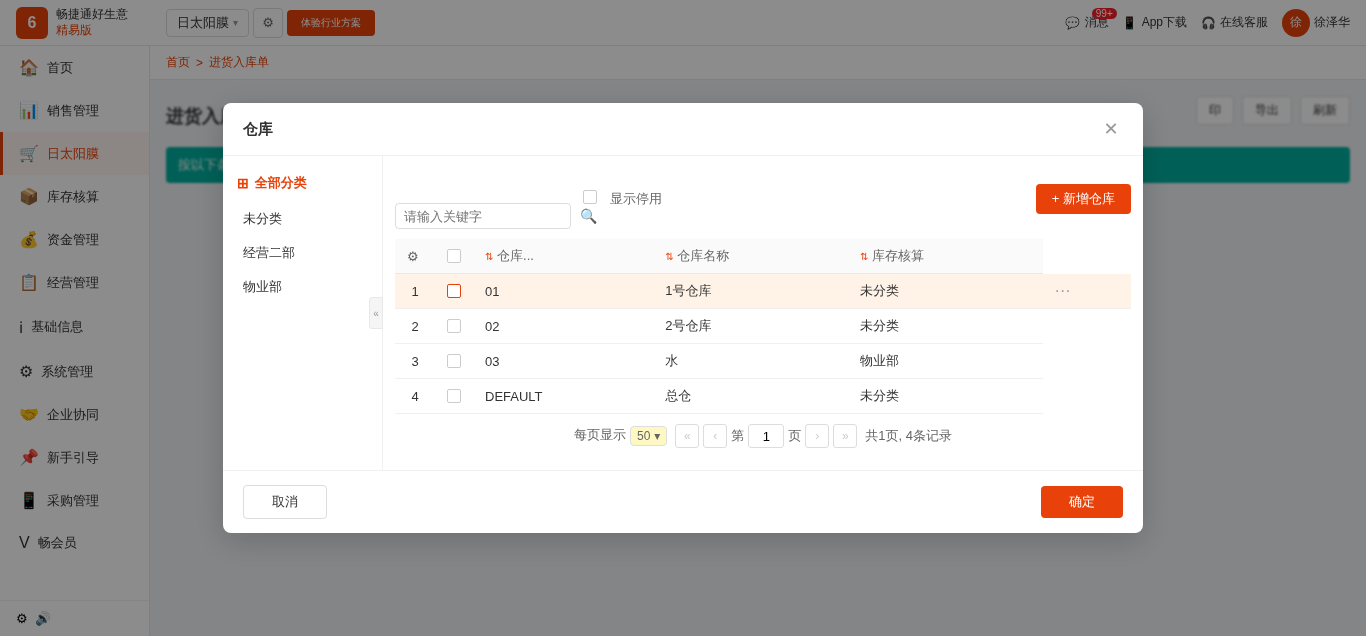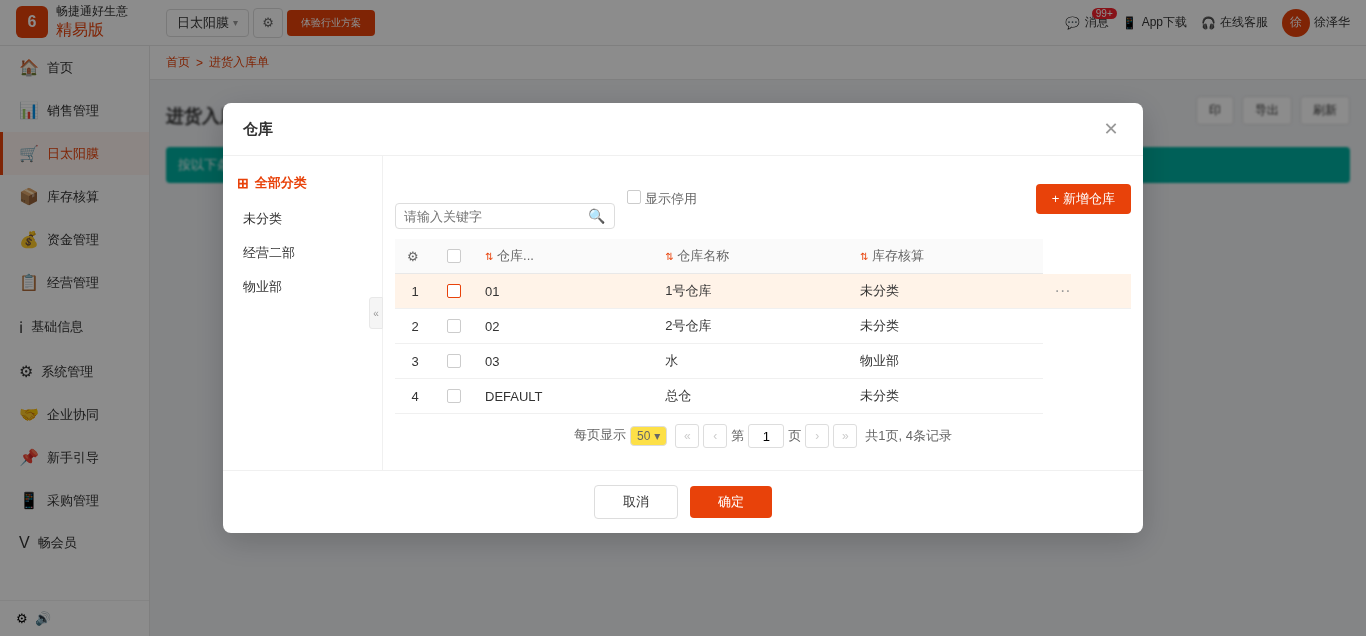--- a/index.html
+++ b/index.html
@@ -23,21 +23,21 @@
     }
     .logo-icon {
       width: 32px; height: 32px;
       background: #e8420a;
       border-radius: 6px;
       display: flex; align-items: center; justify-content: center;
       color: #fff; font-weight: bold; font-size: 16px;
       margin-right: 8px;
     }
     .logo-text { font-size: 12px; color: #333; line-height: 1.3; }
-    .logo-badge { font-size: 16px; color: #e8420a; }
+    .logo-badge { font-size: 12px; color: #e8420a; }
 
     .header-middle {
       flex: 1;
       display: flex;
       align-items: center;
       gap: 4px;
     }
     .store-selector {
       display: flex; align-items: center; gap: 4px;
       border: 1px solid #ddd; border-radius: 4px;
@@ -192,29 +192,29 @@
     .table-panel {
       flex: 1; display: flex; flex-direction: column; padding: 12px;
     }
     .table-toolbar {
       display: flex; align-items: center; justify-content: space-between;
       margin-bottom: 10px; gap: 10px;
     }
     .search-box {
       display: flex; align-items: flex-end;
       border: 1px solid #ddd; border-radius: 4px;
-      padding: 4px 8px; background: #fff; width: 220px; margin-top: 35px;
+      padding: 4px 8px; background: #fff; width: 176px; margin-top: 35px;
     }
     .search-input {
       border: none; outline: none; font-size: 13px;
       flex: 1; background: transparent; color: #333;
     }
     .search-icon { color: #aaa; font-size: 14px; cursor: pointer; }
     .show-disabled {
-      display: flex; align-items: flex-start; gap: 4px; cursor: pointer;
+      display: flex; align-items: flex-start; gap: 13px; cursor: pointer;
       font-size: 13px; color: #666;
     }
     .checkbox-empty {
       width: 14px; height: 14px; border: 1px solid #ccc;
       border-radius: 2px; background: #fff;
     }
     .add-btn {
       background: #e8420a; color: #fff; border: none;
       border-radius: 4px; padding: 6px 16px;
       cursor: pointer; font-size: 13px; white-space: nowrap;
@@ -242,21 +242,21 @@
     
     .pagination {
       display: flex; align-items: center; justify-content: center;
       padding: 10px 0; gap: 8px; font-size: 13px; color: #666;
     }
     .page-size-select {
       display: flex; align-items: flex-start; gap: 4px;
     }
     .select-box {
       border: 1px solid #ddd; border-radius: 4px;
-      padding: 2px 6px; font-size: 12px; background: #fde047;
+      padding: 2px 6px; font-size: 12px; background: #fef9c3;
       display: flex; align-items: center; gap: 4px; cursor: pointer;
     }
     .page-nav {
       display: flex; align-items: center; gap: 4px;
     }
     .page-nav-btn {
       width: 24px; height: 24px;
       border: 1px solid #ddd; border-radius: 3px;
       display: flex; align-items: center; justify-content: center;
       cursor: pointer; color: #666; background: #fff;
@@ -265,21 +265,21 @@
     .page-nav-btn.disabled { color: #ccc; cursor: default; }
     .page-input {
       width: 36px; height: 24px;
       border: 1px solid #ddd; border-radius: 3px;
       text-align: center; font-size: 13px;
       outline: none;
     }
 
     
     .dialog-footer {
-      display: flex; align-items: center; justify-content: center;
+      display: flex; align-items: center; justify-content: space-between;
       padding: 14px 20px; gap: 12px;
       border-top: 1px solid #f0f0f0;
     }
     .cancel-btn {
       border: 1px solid #ddd; background: #fff;
       border-radius: 4px; padding: 7px 28px;
       cursor: pointer; font-size: 13px; color: #333;
     }
     .confirm-btn {
       background: #e8420a; color: #fff; border: none;

